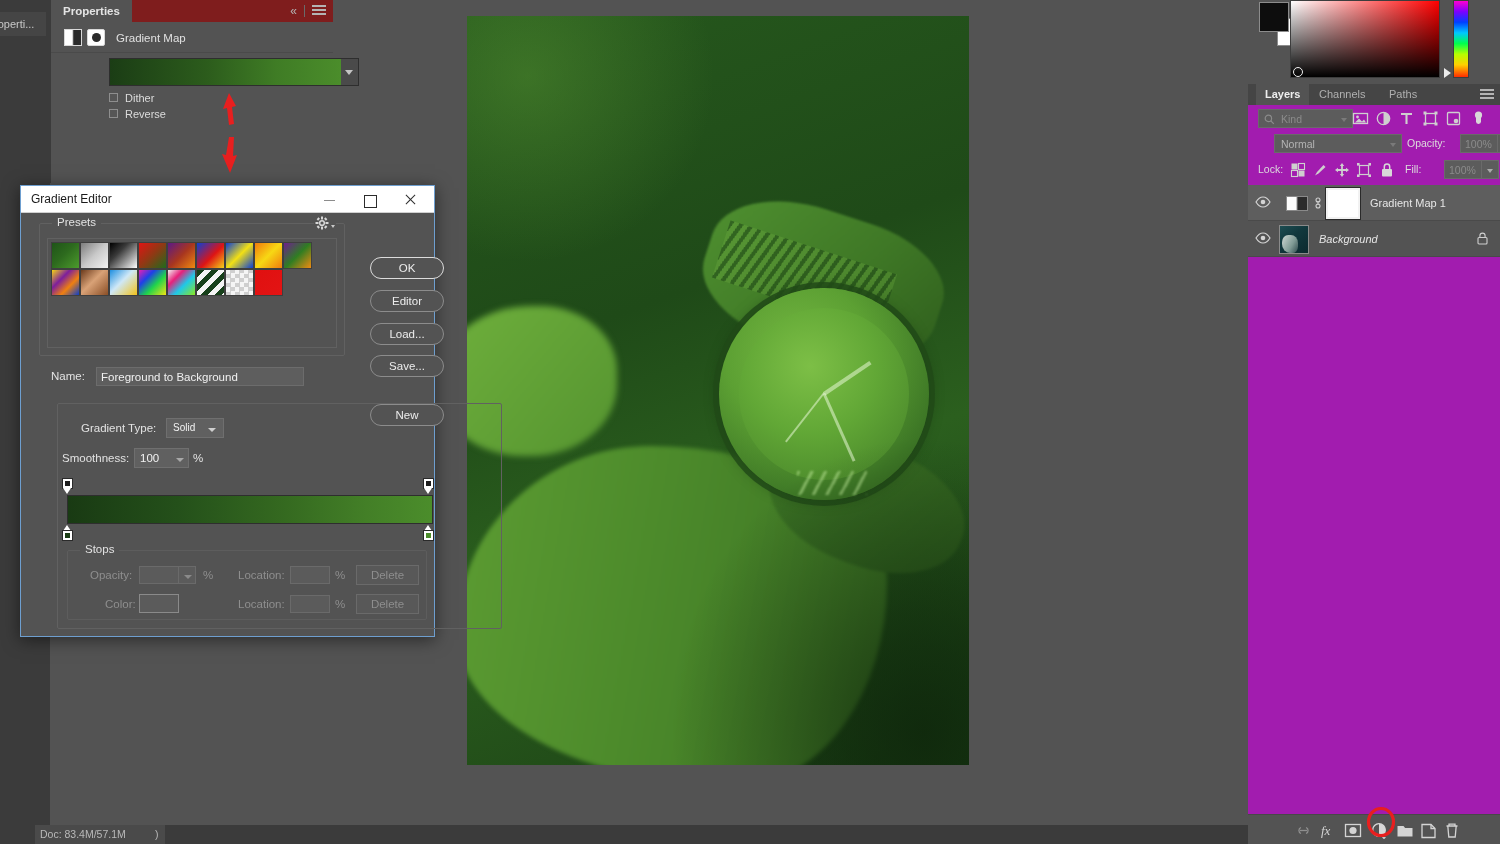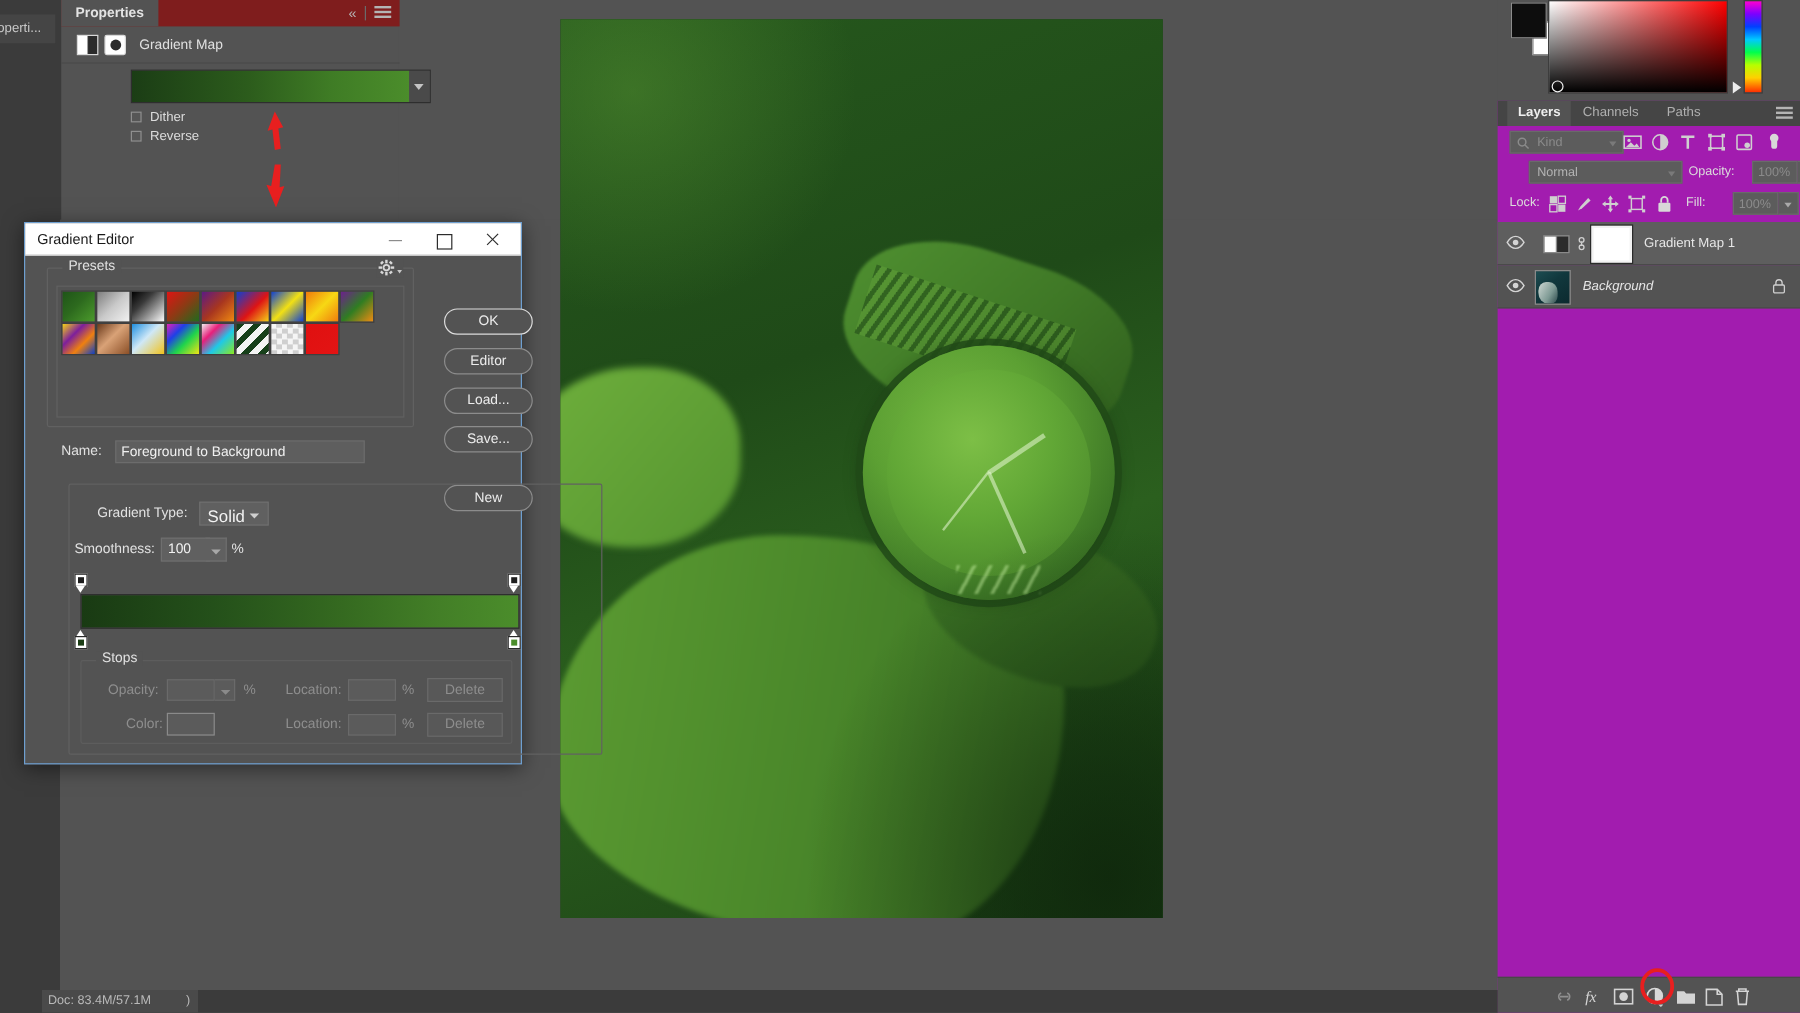--- a/index.html
+++ b/index.html
@@ -229,21 +229,21 @@
   #btn-save{ top:142px; } #btn-new{ top:191px; }
 
   
   #grad-group {
     position:absolute; left:36px; top:190px; width:445px; height:226px;
     border:1px solid #616161; border-radius:2px;
   }
   #gt-label { position:absolute; left:23px; top:18px; color:#e2e2e2; font-size:11.5px; }
   #gt-select {
     position:absolute; left:108px; top:14px; width:58px; height:20px;
-    background:#606060; border:1px solid #6f6f6f; color:#f2f2f2; font-size:14px;
+    background:#606060; border:1px solid #6f6f6f; color:#f2f2f2; font-size:10px;
   }
   #gt-select span { position:absolute; left:6px; top:3px; }
   #gt-select::after {
     content:""; position:absolute; right:7px; top:9px;
     border-left:4px solid transparent; border-right:4px solid transparent; border-top:4px solid #cfcfcf;
   }
   #sm-label { position:absolute; left:4px; top:48px; color:#e2e2e2; font-size:11.5px; }
   #sm-select {
     position:absolute; left:76px; top:44px; width:41px; height:20px;
     background:#606060; border:1px solid #6f6f6f; color:#f2f2f2; font-size:11.5px;

